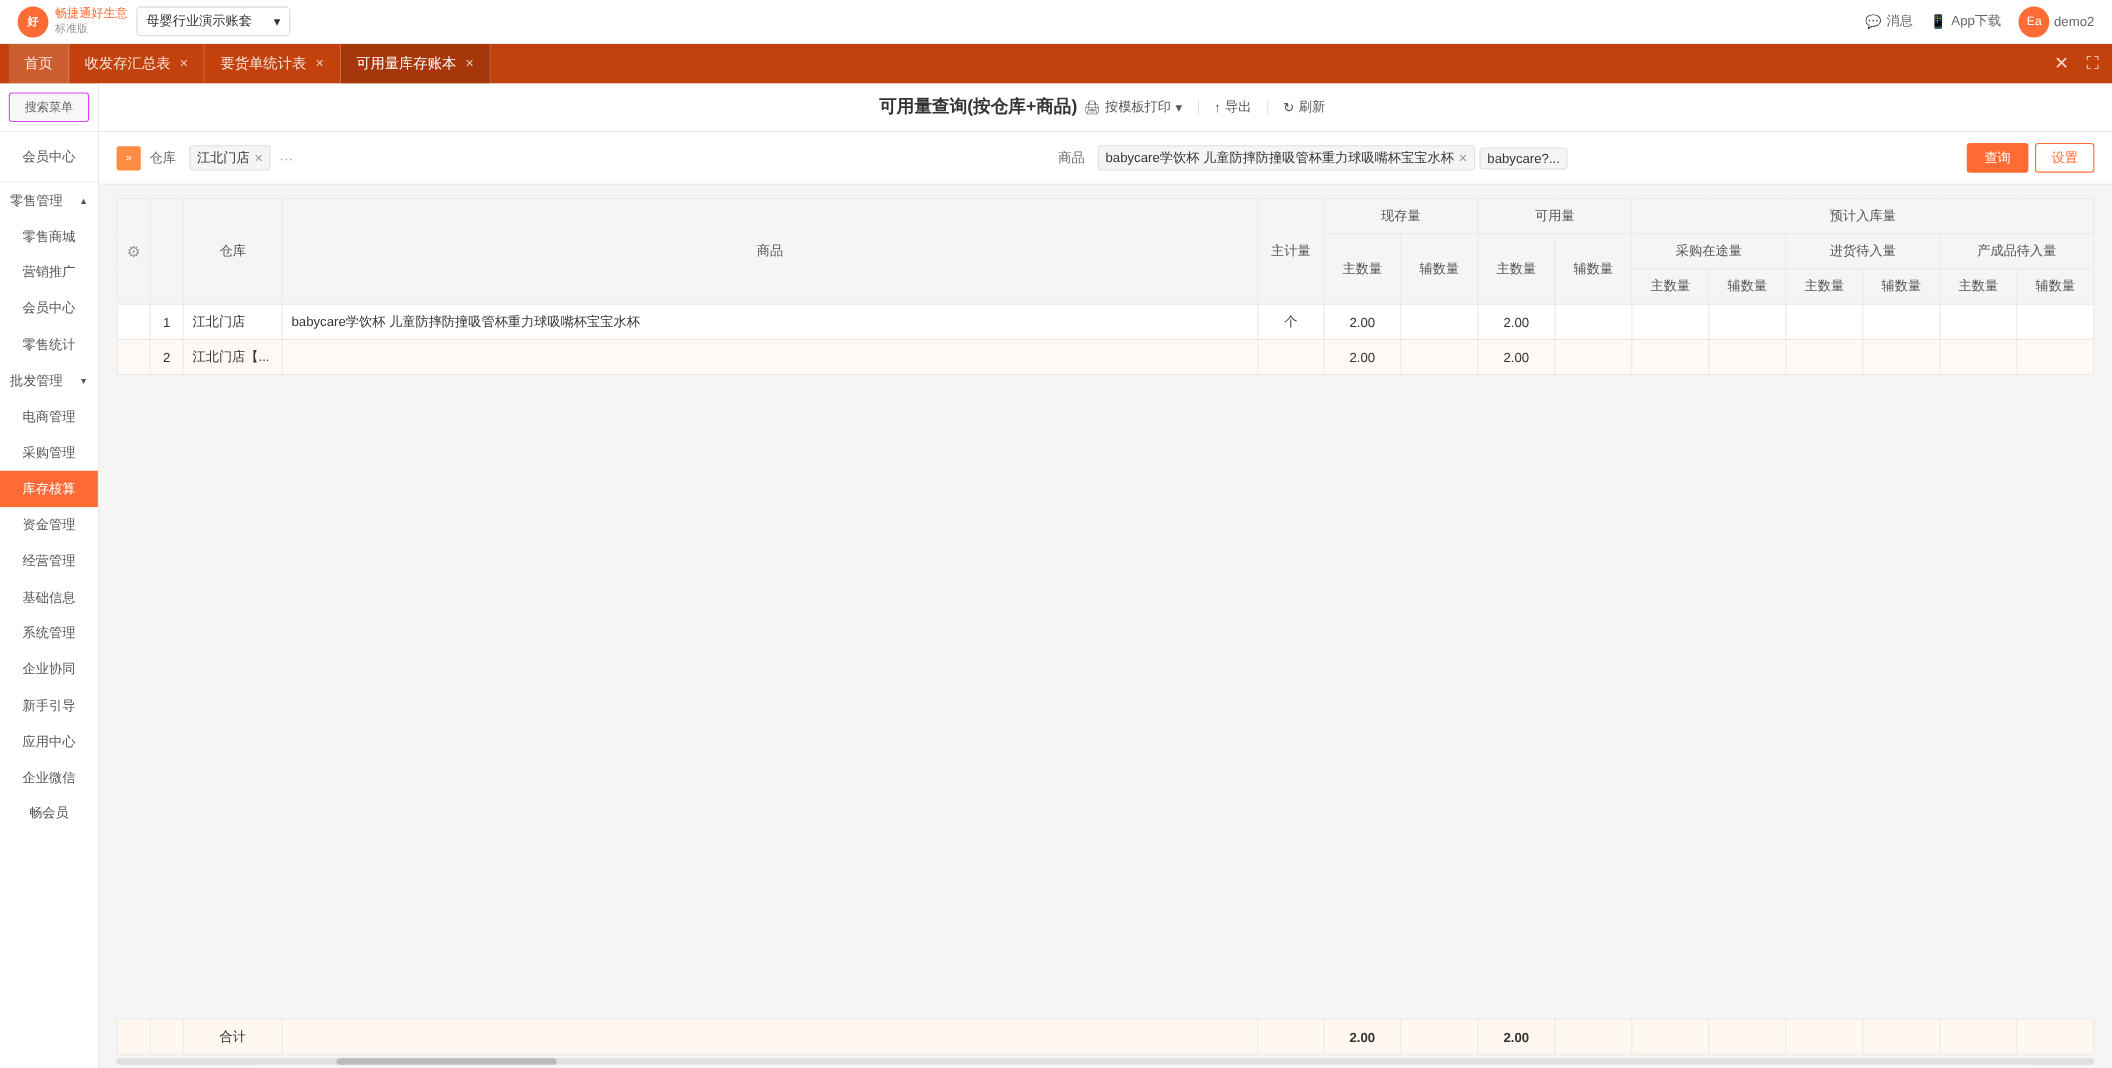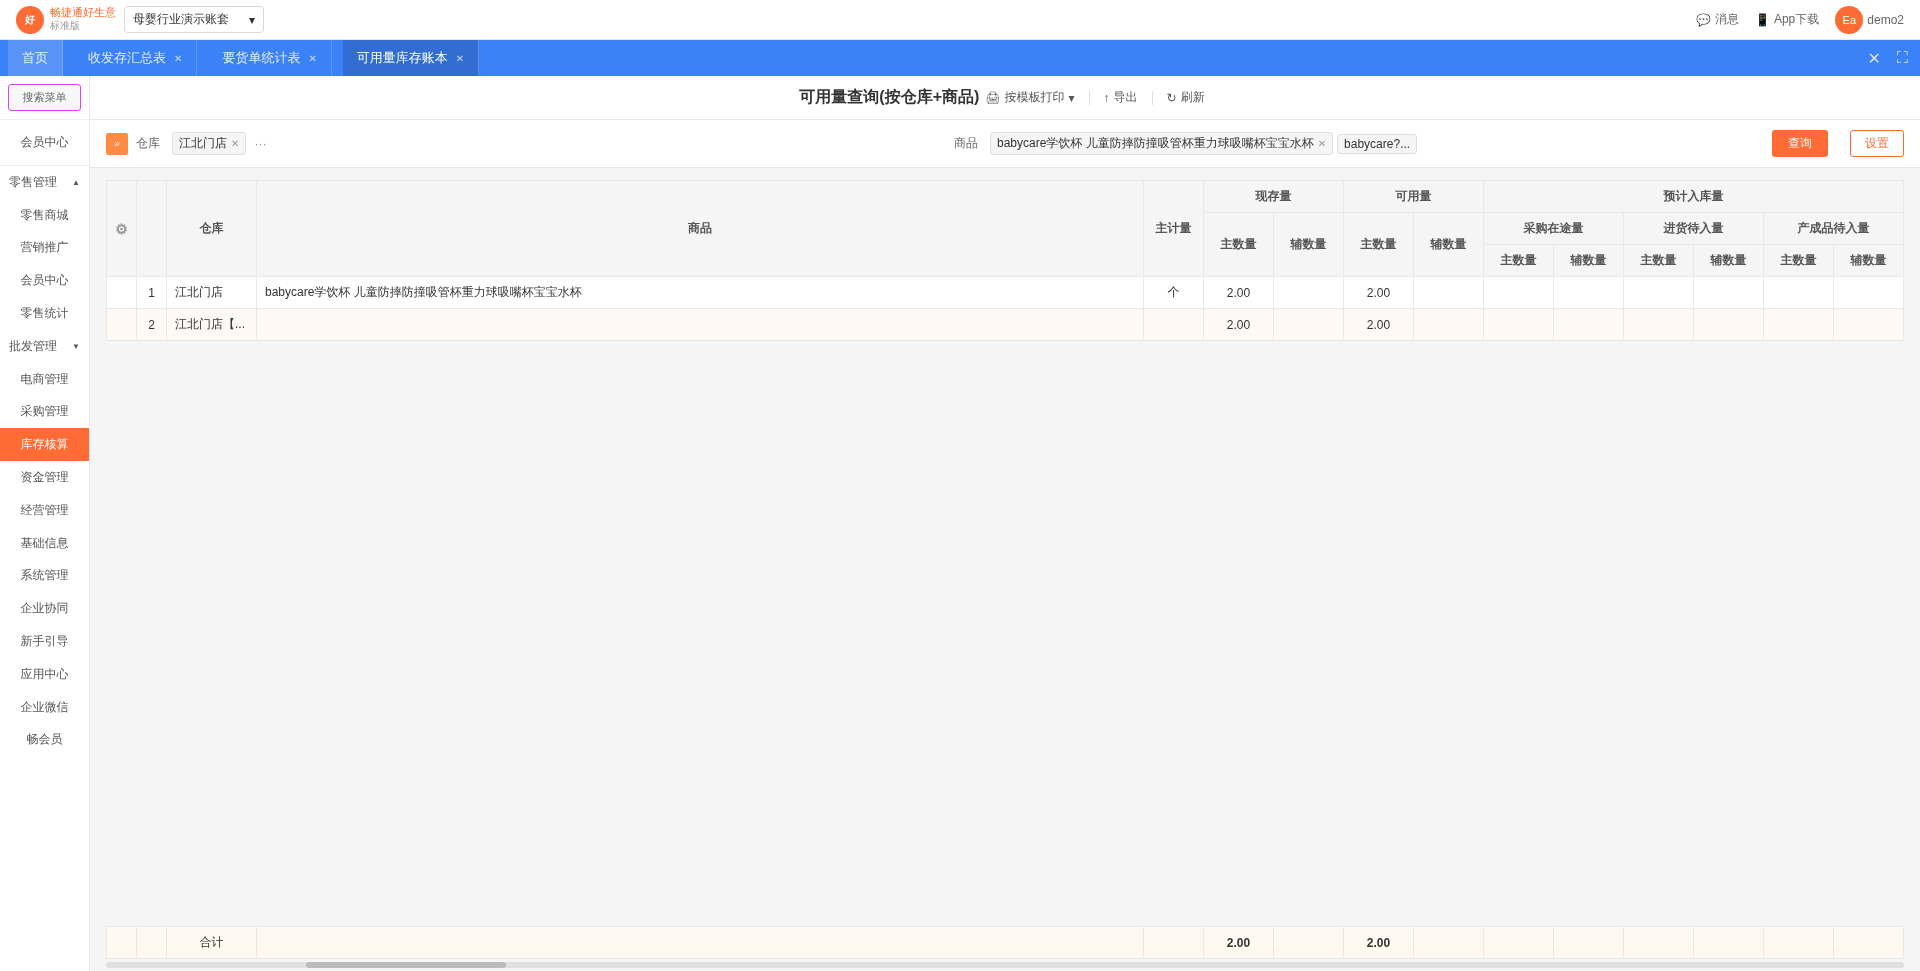--- a/index.html
+++ b/index.html
@@ -16,22 +16,22 @@
     .logo-icon { width: 28px; height: 28px; background: #ff6b35; border-radius: 50%; display: flex; align-items: center; justify-content: center; color: white; font-size: 10px; font-weight: bold; }
     .logo-text { font-size: 11px; color: #ff6b35; line-height: 1.2; }
     .logo-sub { font-size: 10px; color: #999; font-family: Liberation Mono, monospace; }
     .industry-selector { display: flex; align-items: center; gap: 16px; padding: 4px 8px; border: 1px solid #d9d9d9; border-radius: 4px; cursor: pointer; min-width: 140px; font-size: 12px; color: #333; }
     .top-bar-right { display: flex; align-items: center; gap: 16px; }
     .top-bar-action { display: flex; align-items: center; gap: 4px; color: #666; cursor: pointer; font-size: 12px; }
     .user-avatar { width: 28px; height: 28px; border-radius: 50%; background: #ff6b35; display: flex; align-items: center; justify-content: center; color: white; font-size: 11px; }
 
     
     .nav-tabs {
-      background: #3b82f6; display: flex; align-items: center; height: 36px;
-      padding: 0 8px; gap: 11px;
+      background: #c2410c; display: flex; align-items: center; height: 36px;
+      padding: 0 8px; gap: 0;
     }
     .nav-tab {
       display: flex; align-items: center; gap: 6px; padding: 0 14px;
       height: 36px; cursor: pointer; font-size: 13px; color: rgba(255,255,255,0.85);
       border-right: 1px solid rgba(255,255,255,0.2); position: relative;
     }
     .nav-tab.active { background: rgba(0,0,0,0.15); color: #fff; font-weight: 500; }
     .nav-tab .close-x { font-size: 10px; color: rgba(255,255,255,0.7); cursor: pointer; margin-left: 2px; }
     .nav-tab.home { background: rgba(255,255,255,0.15); }
     .nav-tabs-right { margin-left: auto; display: flex; align-items: center; gap: 8px; }
@@ -61,28 +61,28 @@
     .divider-v { width: 1px; height: 14px; background: #e0e0e0; }
 
     
     .filter-area { background: #fff; padding: 10px 16px; border-bottom: 1px solid #e8e8e8; display: flex; align-items: center; gap: 8px; }
     .filter-expand-btn { width: 22px; height: 22px; background: #ff8c42; border-radius: 2px; display: flex; align-items: center; justify-content: center; cursor: pointer; color: white; font-size: 10px; }
     .filter-label { font-size: 12px; color: #666; min-width: 28px; }
     .filter-tags { display: flex; align-items: center; gap: 4px; flex-wrap: wrap; flex: 1; }
     .filter-tag { display: flex; align-items: center; gap: 4px; background: #f5f5f5; border: 1px solid #e0e0e0; border-radius: 3px; padding: 2px 6px; font-size: 12px; color: #333; }
     .filter-tag .remove { cursor: pointer; color: #999; font-size: 10px; }
     .filter-more { color: #999; cursor: pointer; font-size: 12px; padding: 2px 4px; }
-    .filter-right { margin-left: auto; display: flex; gap: 22px; }
+    .filter-right { margin-left: auto; display: flex; gap: 6px; }
     .btn-query { background: #ff6b35; color: #fff; border: none; padding: 5px 16px; border-radius: 3px; cursor: pointer; font-size: 12px; }
     .btn-settings { background: #fff; color: #ff6b35; border: 1px solid #ff6b35; padding: 4px 14px; border-radius: 3px; cursor: pointer; font-size: 12px; }
 
     
     .table-wrap { flex: 1; overflow: auto; padding: 12px 16px 0; }
     .data-table { width: 100%; border-collapse: collapse; background: #fff; border: 1px solid #e8e8e8; }
-    .data-table th { background: #f5f5f5; border: 1px solid #e8e8e8; padding: 7px 8px; text-align: center; font-size: 12px; color: #555; font-weight: 700; }
+    .data-table th { background: #f5f5f5; border: 1px solid #e8e8e8; padding: 7px 8px; text-align: center; font-size: 12px; color: #555; font-weight: 400; }
     .data-table td { border: 1px solid #e8e8e8; padding: 7px 8px; text-align: center; font-size: 12px; color: #333; }
     .data-table td.left { text-align: left; }
     .data-table .group-header { background: #fff9f5; font-weight: 500; }
 
     
     .scroll-bar-area { height: 12px; background: #f5f5f5; display: flex; align-items: center; padding: 0 16px; }
     .scroll-track { flex: 1; height: 6px; background: #e0e0e0; border-radius: 3px; position: relative; }
     .scroll-thumb { width: 200px; height: 6px; background: #bbb; border-radius: 3px; position: absolute; left: 200px; }
 
     

